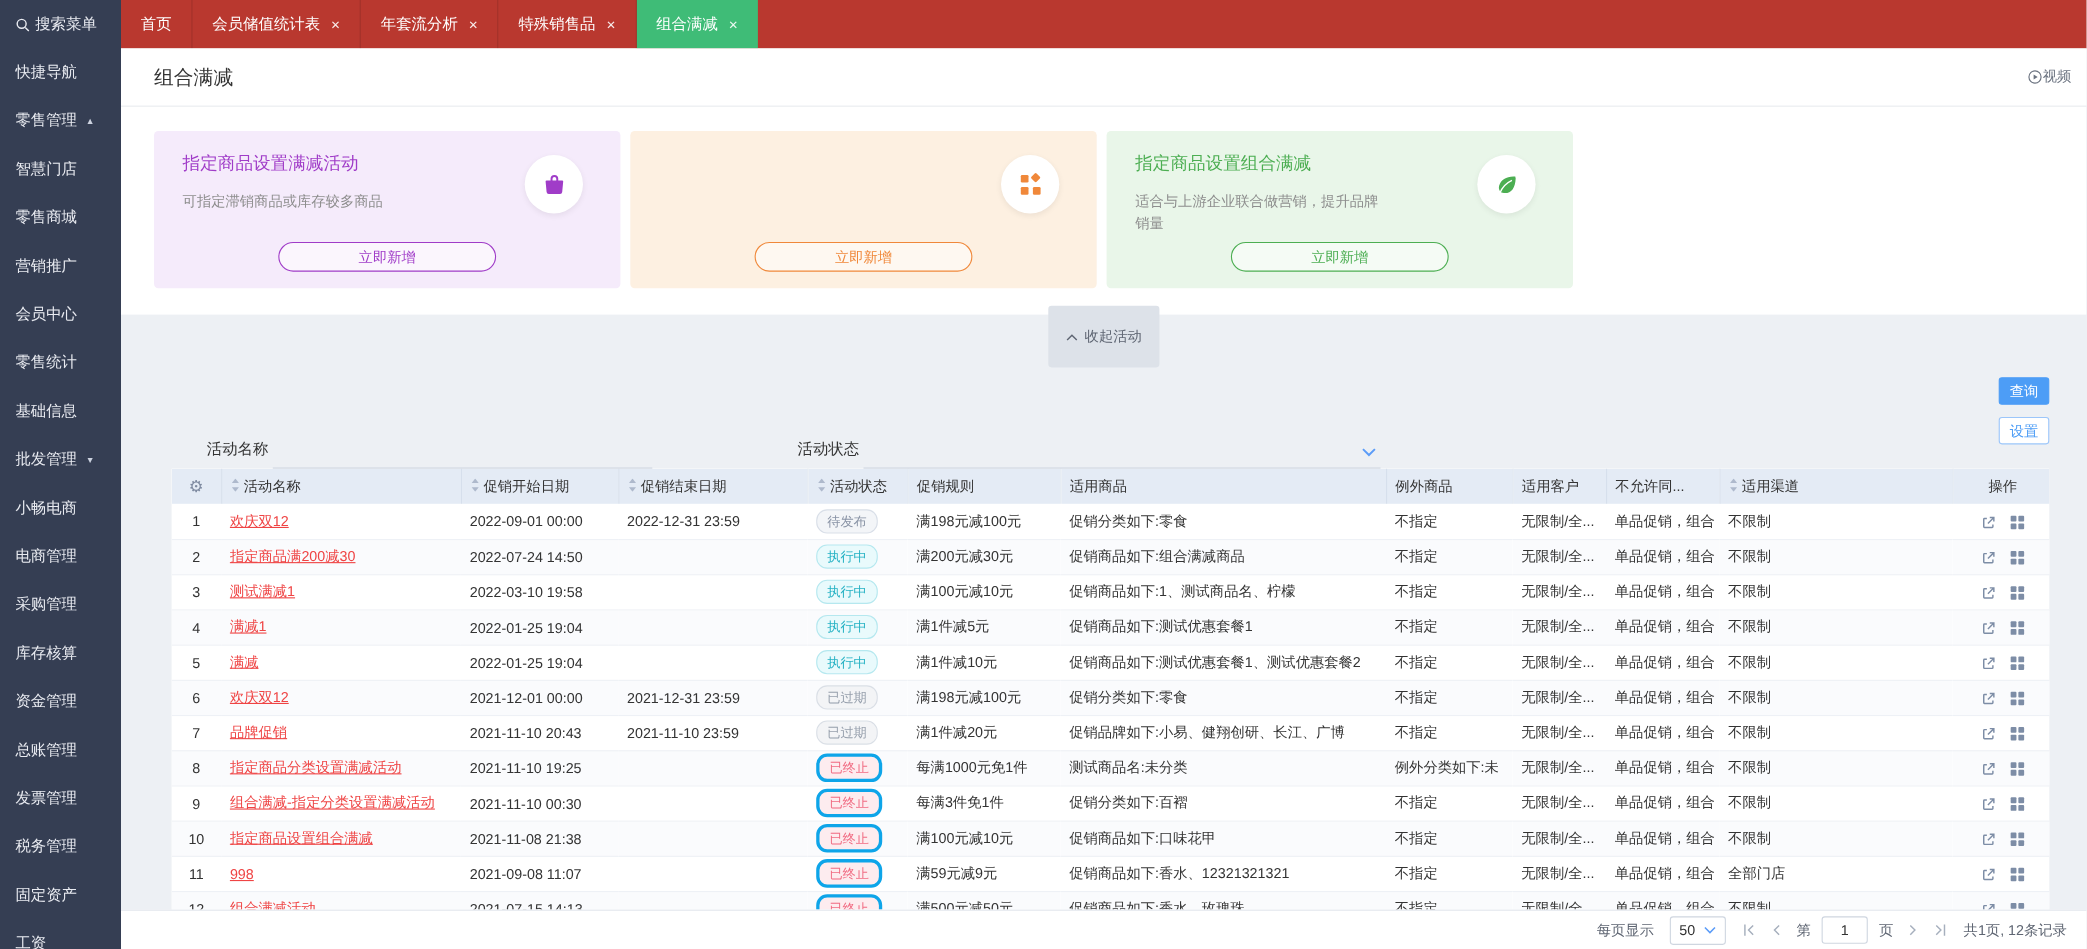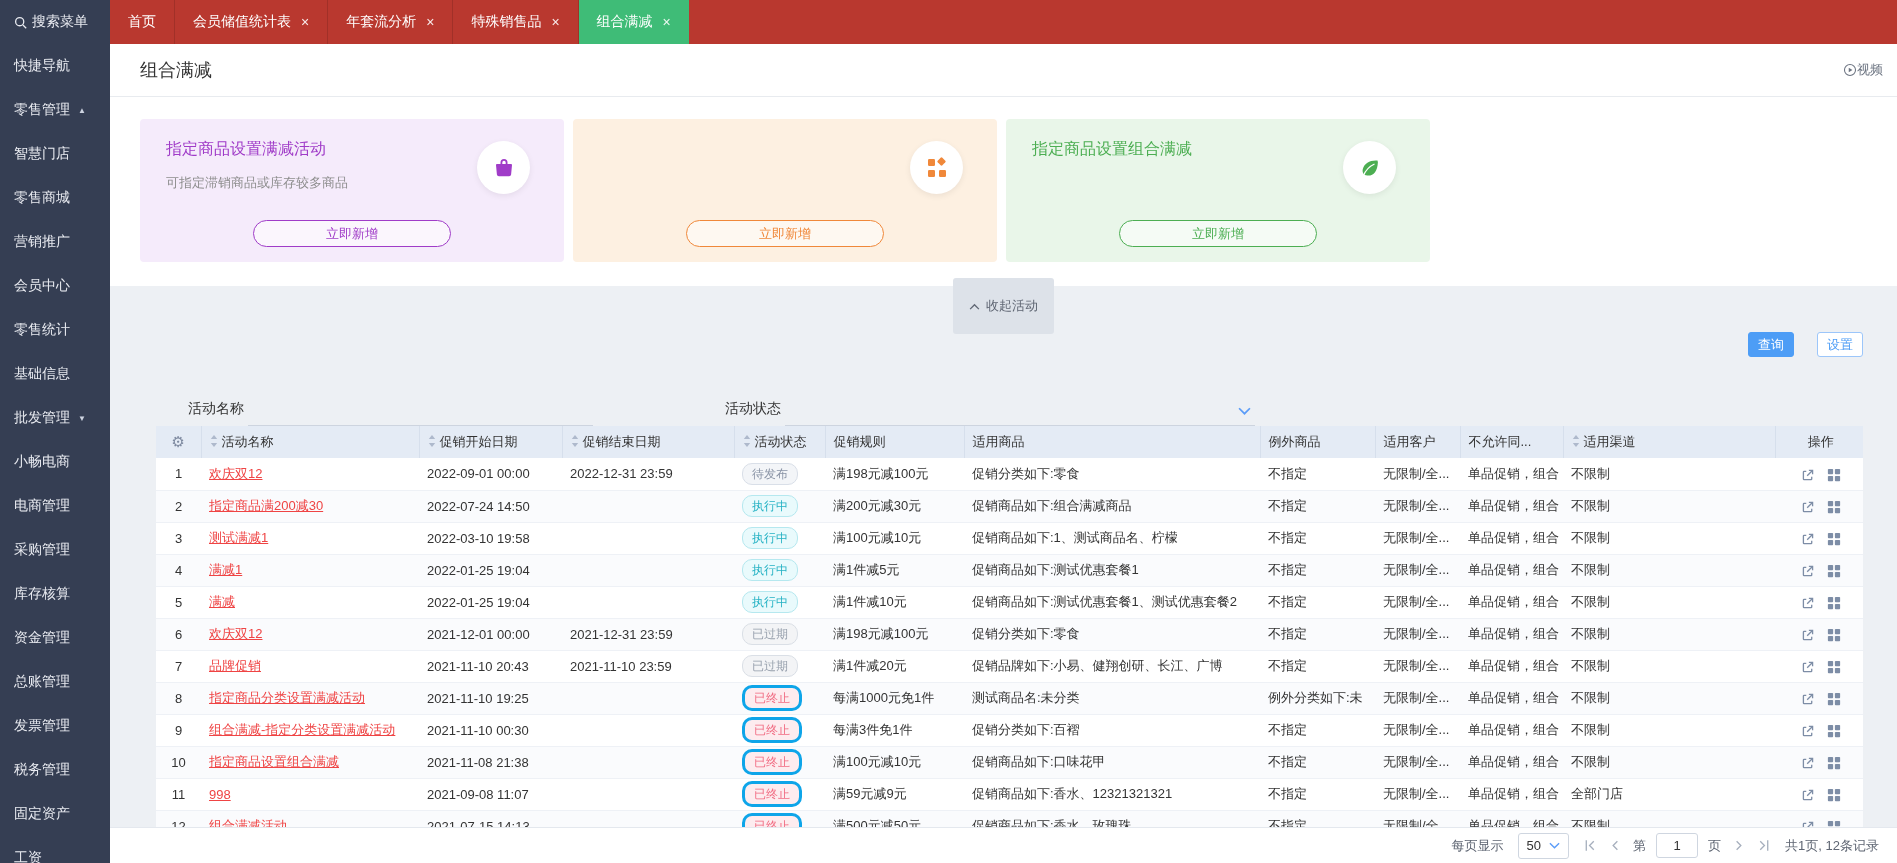--- a/index.html
+++ b/index.html
@@ -38,21 +38,21 @@
   .collapse-btn{background:#dde2e9;border-radius:3px;padding:19px 16px;font-size:13px;color:#5f6673;display:flex;align-items:center;gap:6px;cursor:pointer;}
 
   
   .filter-row{height:100px;position:relative;padding:18px 0 0 78px;display:flex;gap:132px;flex-shrink:0;}
   .field{display:flex;align-items:flex-end;}
   .field label{font-size:14px;color:#333;padding-bottom:8px;margin-right:4px;white-space:nowrap;}
   .line-input{width:345px;height:30px;border:none;border-bottom:1px solid #cdd4df;background:transparent;outline:none;font-size:14px;font-family:inherit;color:#333;}
   .select-wrap{position:relative;}
   .select-wrap .line-input{width:470px;cursor:pointer;}
   .select-wrap svg{position:absolute;right:4px;bottom:10px;}
-  .filter-actions{position:absolute;right:34px;top:6px;display:flex;flex-direction:row;gap:23px;}
+  .filter-actions{position:absolute;right:34px;top:17px;display:flex;flex-direction:column;gap:11px;}
   .btn{width:46px;height:25px;border-radius:3px;font-size:13px;cursor:pointer;font-family:inherit;display:flex;align-items:center;justify-content:center;}
   .btn.primary{background:#4d9df6;border:1px solid #4d9df6;color:#fff;}
   .btn.ghost{background:#fff;border:1px solid #9cc6fa;color:#4d9df6;}
 
   
   .table-wrap{flex:1;overflow:hidden;margin:0 34px 0 46px;background:#fff;}
   table{width:100%;border-collapse:collapse;table-layout:fixed;font-size:13px;}
   thead th{background:#e4ebf5;height:32px;font-weight:500;color:#333;text-align:left;padding:0 8px;border-right:1px solid #d6dfec;white-space:nowrap;overflow:hidden;}
   thead th:last-child{border-right:none;}
   thead th .sort{display:inline-flex;vertical-align:-1px;margin-right:4px;}
@@ -202,20 +202,21 @@
               <rect x="3" y="3" width="7" height="7" rx="1.2"></rect>
               <rect x="3" y="14" width="7" height="7" rx="1.2"></rect>
               <rect x="14" y="14" width="7" height="7" rx="1.2"></rect>
               <rect x="13.2" y="2.2" width="6.6" height="6.6" rx="1.2" transform="rotate(45 16.5 5.5)"></rect>
             </svg>
         </div>
         <button class="card-btn" style="color: rgb(240, 136, 58); border-color: rgb(240, 136, 58);">立即新增</button>
       </div>
       <div class="promo-card" style="background: rgb(233, 246, 233);">
         <div class="card-title" style="color: rgb(76, 174, 82);">指定商品设置组合满减</div>
+        <div class="card-desc">适合与上游企业联合做营销，提升品牌销量</div>
         <div class="card-icon" style="color: rgb(76, 174, 82);">
           <svg width="24" height="24" viewBox="0 0 24 24">
               <path d="M19.5 4.5c-7.5-.6-13 2.8-14.6 8.2-.9 3 .4 6 3.1 6.6 6.8 1.5 11.5-3.4 11.9-13.1z" fill="currentColor"></path>
               <path d="M5.5 19.5c2.3-5.6 6-9.2 11-11.5" stroke="#fff" stroke-width="1.2" fill="none"></path>
             </svg>
         </div>
         <button class="card-btn" style="color: rgb(76, 174, 82); border-color: rgb(76, 174, 82);">立即新增</button>
       </div>
     </div>
 

